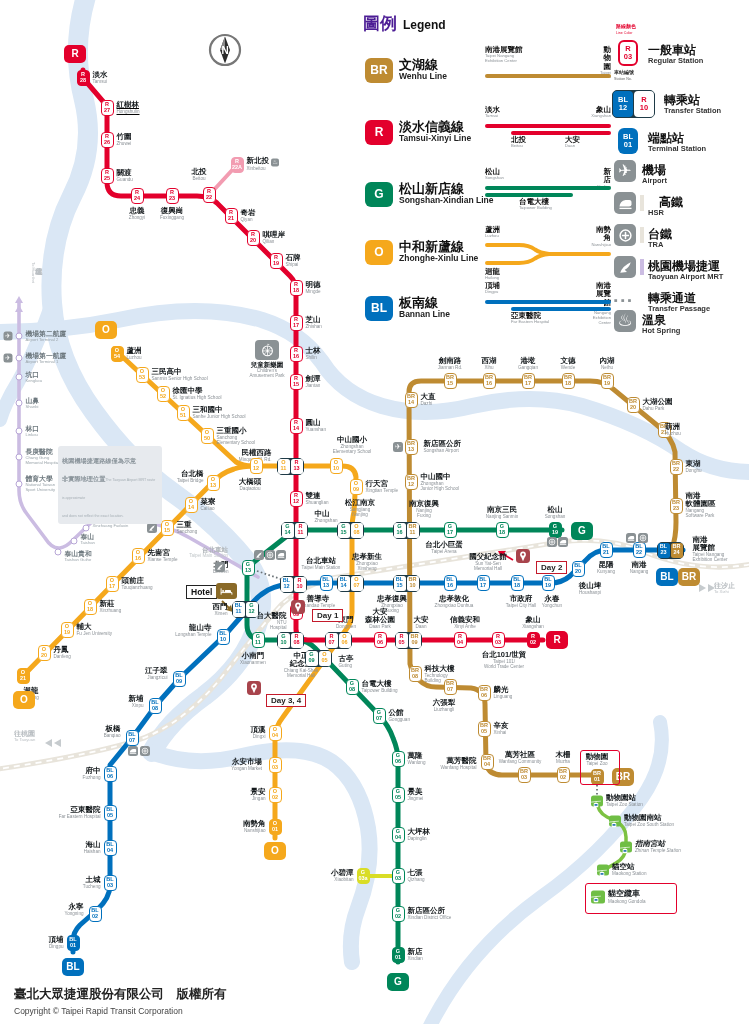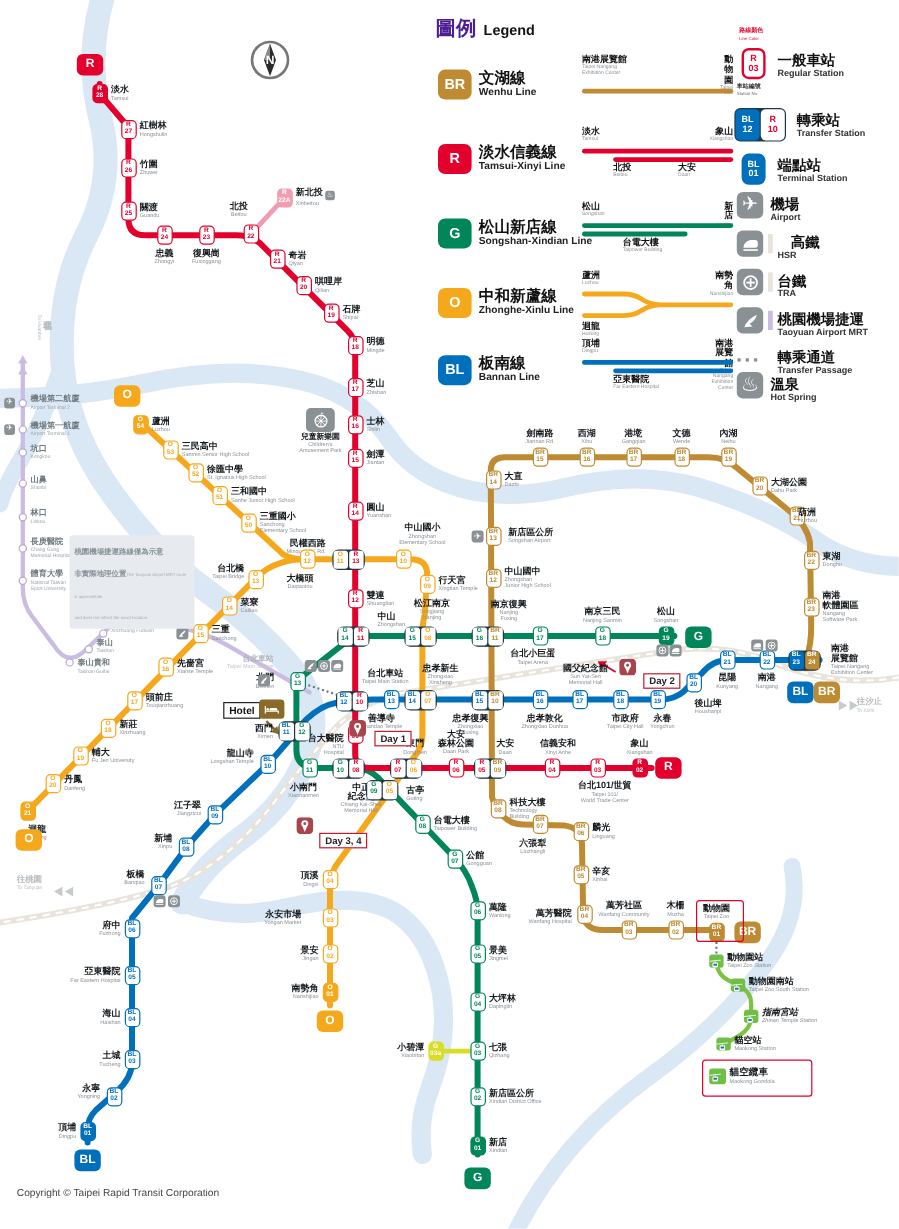--- a/index.html
+++ b/index.html
@@ -127,21 +127,21 @@
   <div id="map-layer" class="abs" style="left:0;top:0;width:749px;height:1024px;">
       <div class="cap abs" style="left: 76.5px; top: 69.5px; border-color: rgb(227, 0, 44); background: rgb(227, 0, 44); color: rgb(255, 255, 255);">
         <span>R</span>
         <span>28</span>
       </div>
       <div class="lbl lp-r" style="left: 92.5px; top: 78px;"><span class="z">淡水</span><span class="e">Tamsui</span></div>
       <div class="cap abs" style="left: 100.5px; top: 99.5px; border-color: rgb(227, 0, 44); background: rgb(255, 255, 255); color: rgb(227, 0, 44);">
         <span>R</span>
         <span>27</span>
       </div>
-      <div class="lbl lp-r" style="left: 116.5px; top: 108px;"><span class="z">紅樹林</span><span class="e">Hongshulin</span></div>
+      <div class="lbl lp-r" style="left: 116.5px; top: 108px; text-decoration: underline;"><span class="z">紅樹林</span><span class="e">Hongshulin</span></div>
       <div class="cap abs" style="left: 100.5px; top: 131.5px; border-color: rgb(227, 0, 44); background: rgb(255, 255, 255); color: rgb(227, 0, 44);">
         <span>R</span>
         <span>26</span>
       </div>
       <div class="lbl lp-r" style="left: 116.5px; top: 140px;"><span class="z">竹圍</span><span class="e">Zhuwei</span></div>
       <div class="cap abs" style="left: 100.5px; top: 167.5px; border-color: rgb(227, 0, 44); background: rgb(255, 255, 255); color: rgb(227, 0, 44);">
         <span>R</span>
         <span>25</span>
       </div>
       <div class="lbl lp-r" style="left: 116.5px; top: 176px;"><span class="z">關渡</span><span class="e">Guandu</span></div>
@@ -478,21 +478,21 @@
 Xinsheng</span></div>
       <div class="cap abs" style="left: 268.5px; top: 724.5px; border-color: rgb(245, 168, 28); background: rgb(255, 255, 255); color: rgb(245, 168, 28);">
         <span>O</span>
         <span>04</span>
       </div>
       <div class="lbl lp-l" style="left: 265.5px; top: 733px;"><span class="z">頂溪</span><span class="e">Dingxi</span></div>
       <div class="cap abs" style="left: 268.5px; top: 756.5px; border-color: rgb(245, 168, 28); background: rgb(255, 255, 255); color: rgb(245, 168, 28);">
         <span>O</span>
         <span>03</span>
       </div>
-      <div class="lbl lp-l" style="left: 251px; top: 765px;"><span class="z">永安市場</span><span class="e">Yongan Market</span></div>
+      <div class="lbl lp-l" style="left: 262px; top: 765px;"><span class="z">永安市場</span><span class="e">Yongan Market</span></div>
       <div class="cap abs" style="left: 268.5px; top: 786.5px; border-color: rgb(245, 168, 28); background: rgb(255, 255, 255); color: rgb(245, 168, 28);">
         <span>O</span>
         <span>02</span>
       </div>
       <div class="lbl lp-l" style="left: 265.5px; top: 795px;"><span class="z">景安</span><span class="e">Jingan</span></div>
       <div class="cap abs" style="left: 268.5px; top: 818.5px; border-color: rgb(245, 168, 28); background: rgb(245, 168, 28); color: rgb(255, 255, 255);">
         <span>O</span>
         <span>01</span>
       </div>
       <div class="lbl lp-l" style="left: 265.5px; top: 827px;"><span class="z">南勢角</span><span class="e">Nanshijiao</span></div>
@@ -1108,15 +1108,16 @@
       <div class="rl-zh" style="left: 40px; top: 280px; position: absolute;">轉乘通道</div>
       <div class="rl-en" style="left: 40px; top: 294px; position: absolute;">Transfer Passage</div>
       <div style="left: 6px; top: 300px; width: 22px; height: 22px; background: rgb(138, 145, 148); border-radius: 5px; display: flex; align-items: center; justify-content: center; color: rgb(255, 255, 255); position: absolute;">
         <span style="font-size:17.16px;line-height:1;">♨</span>
       </div>
       <div class="rl-zh" style="left: 34px; top: 302px; position: absolute;">溫泉</div>
       <div class="rl-en" style="left: 34px; top: 316px; position: absolute;">Hot Spring</div>
     </div>
 
   <div class="abs" style="left:14px;top:986px;">
+    <div class="copy-zh">臺北大眾捷運股份有限公司　版權所有</div>
     <div class="copy-en">Copyright © Taipei Rapid Transit Corporation</div>
   </div>
 </div>
 
 </body></html>

